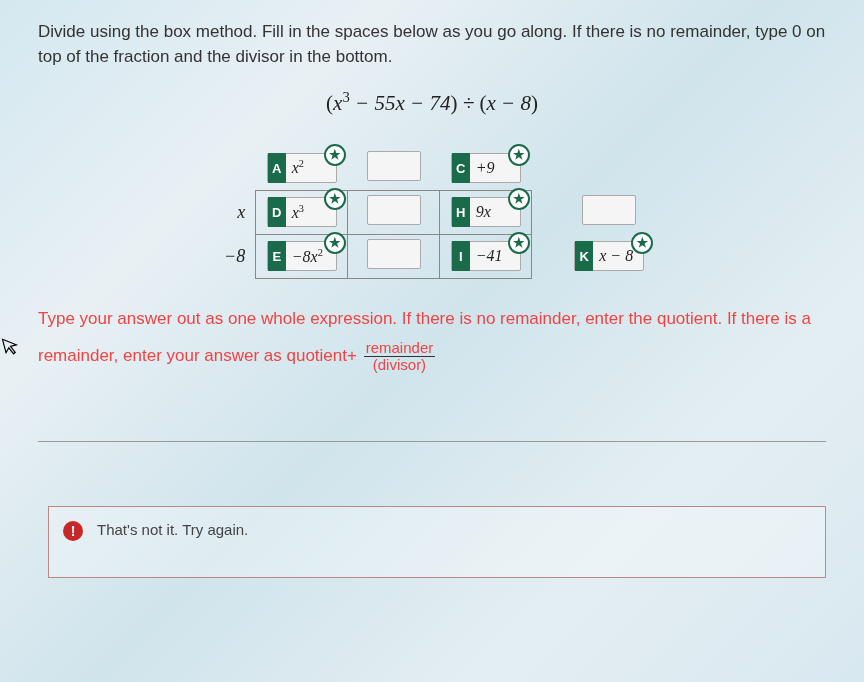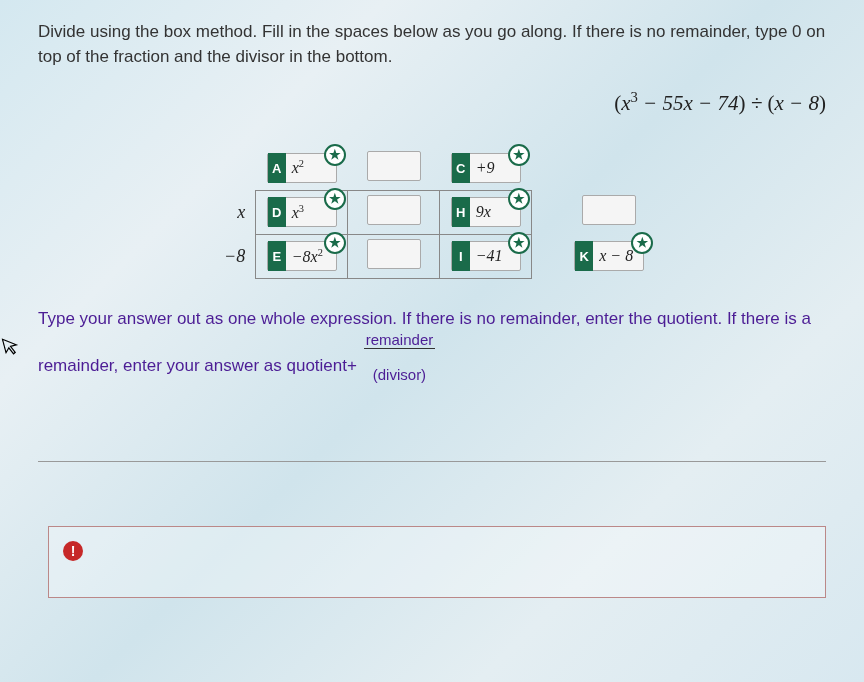--- a/index.html
+++ b/index.html
@@ -17,21 +17,21 @@
     padding: 20px 38px 0 38px;
     color: #333;
   }
   .instructions {
     font-size: 17px;
     line-height: 1.45;
     color: #333;
     margin-bottom: 18px;
   }
   .equation {
-    text-align: right;
+    text-align: center;
     font-family: "Cambria Math", "STIX", "Times New Roman", serif;
     font-size: 21px;
     font-style: italic;
     color: #222;
     margin: 20px 0 30px 0;
   }
   .equation .paren { font-style: normal; }
   .equation sup { font-size: 0.7em; font-style: normal; }
   .box-method {
     display: flex;
@@ -114,33 +114,33 @@
     border: 2px solid #1a6b4a;
     color: #1a6b4a;
     font-size: 13px;
     line-height: 18px;
     text-align: center;
     font-weight: bold;
   }
   .instructions2 {
     font-size: 17px;
     line-height: 1.6;
-    color: #4c1d95;
+    color: #ef4444;
     margin-top: 4px;
   }
   .frac {
     display: inline-block;
     vertical-align: middle;
     text-align: center;
     font-size: 15px;
     line-height: 1.1;
-    margin: 0 2px;
+    margin: 8px 2px;
   }
   .frac .num { display: block; border-bottom: 1px solid #333; padding: 0 2px; }
-  .frac .den { display: block; padding: 18px 2px; }
+  .frac .den { display: block; padding: 0 2px; }
   .cursor-arrow {
     position: absolute;
     left: 4px;
     top: 336px;
     font-size: 16px;
     color: #000;
     transform: rotate(-15deg);
   }
   .answer-line {
     margin: 58px 38px 0 38px;
@@ -276,13 +276,14 @@
 <div class="cursor-arrow">
   <svg width="16" height="20" viewBox="0 0 16 20">
       <path d="M1 1 L1 15 L5 11 L8 18 L10 17 L7 10 L13 10 Z" fill="none" stroke="#000" stroke-width="1.2"></path>
     </svg>
 </div>
 
 <div class="answer-line"></div>
 
 <div class="feedback-box">
   <div class="feedback-icon">!</div>
+  <div class="feedback-text">That's not it. Try again.</div>
 </div>
 
 </body></html>

